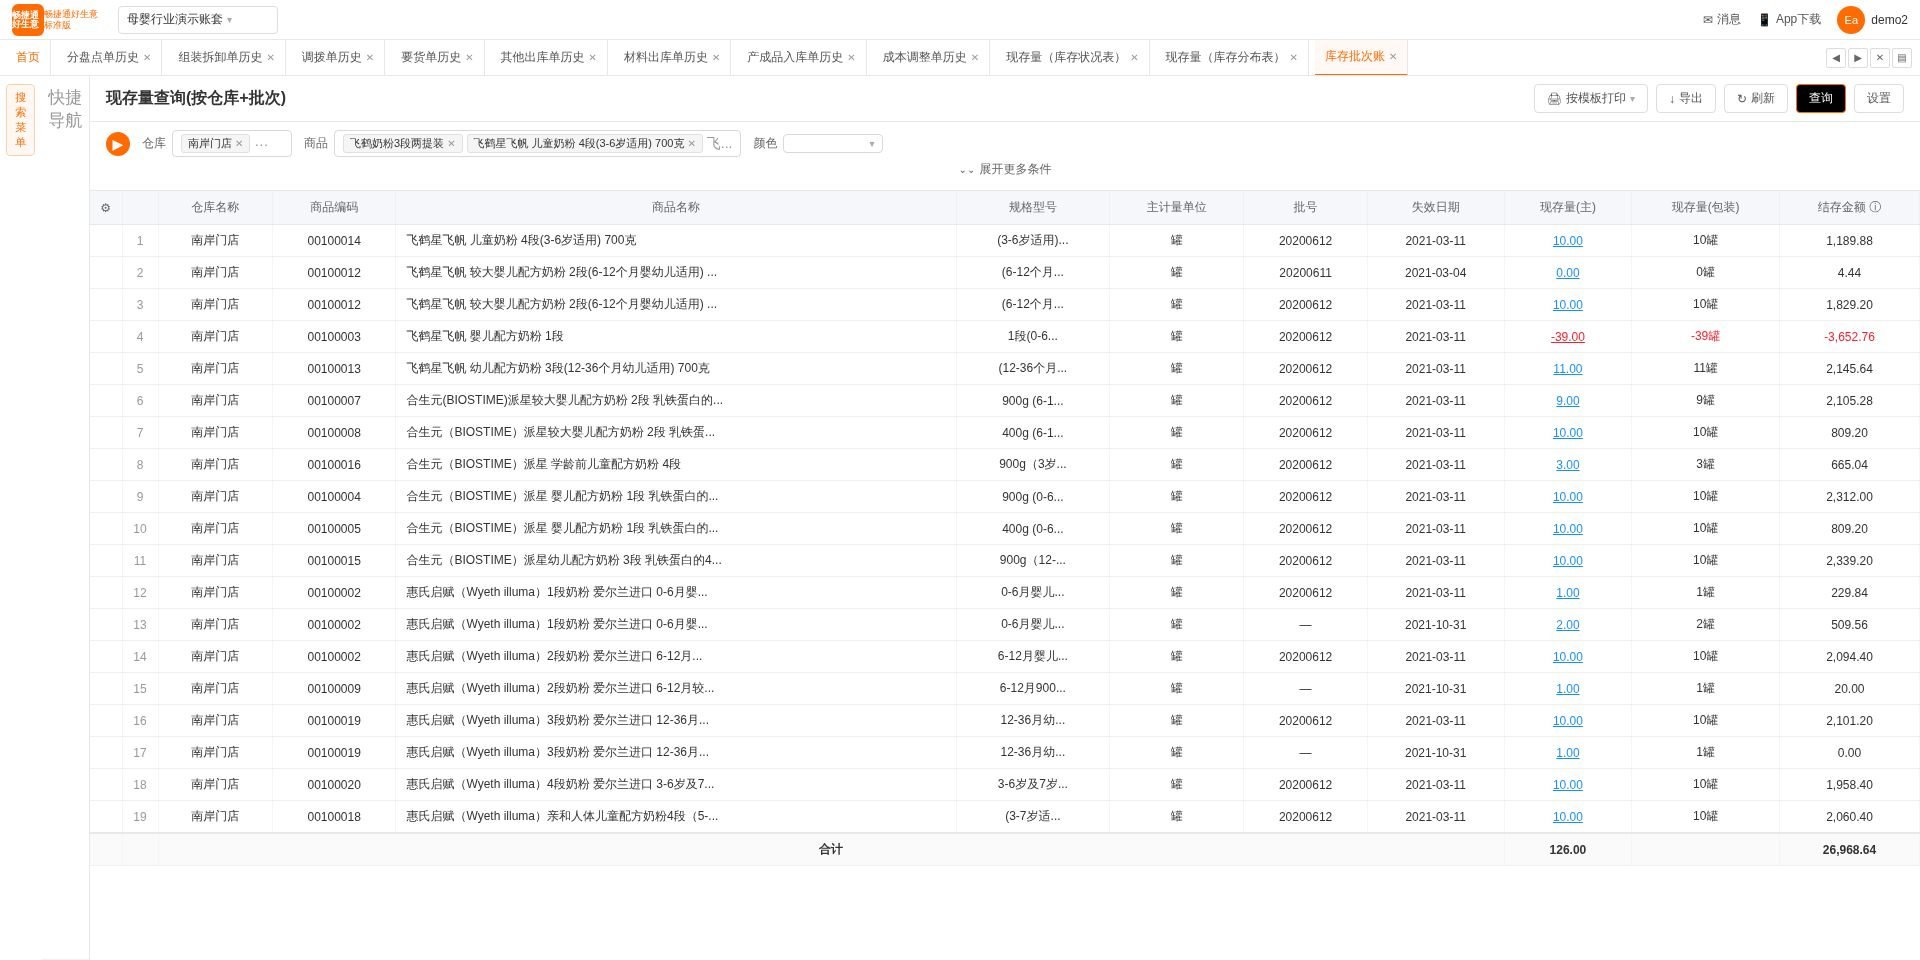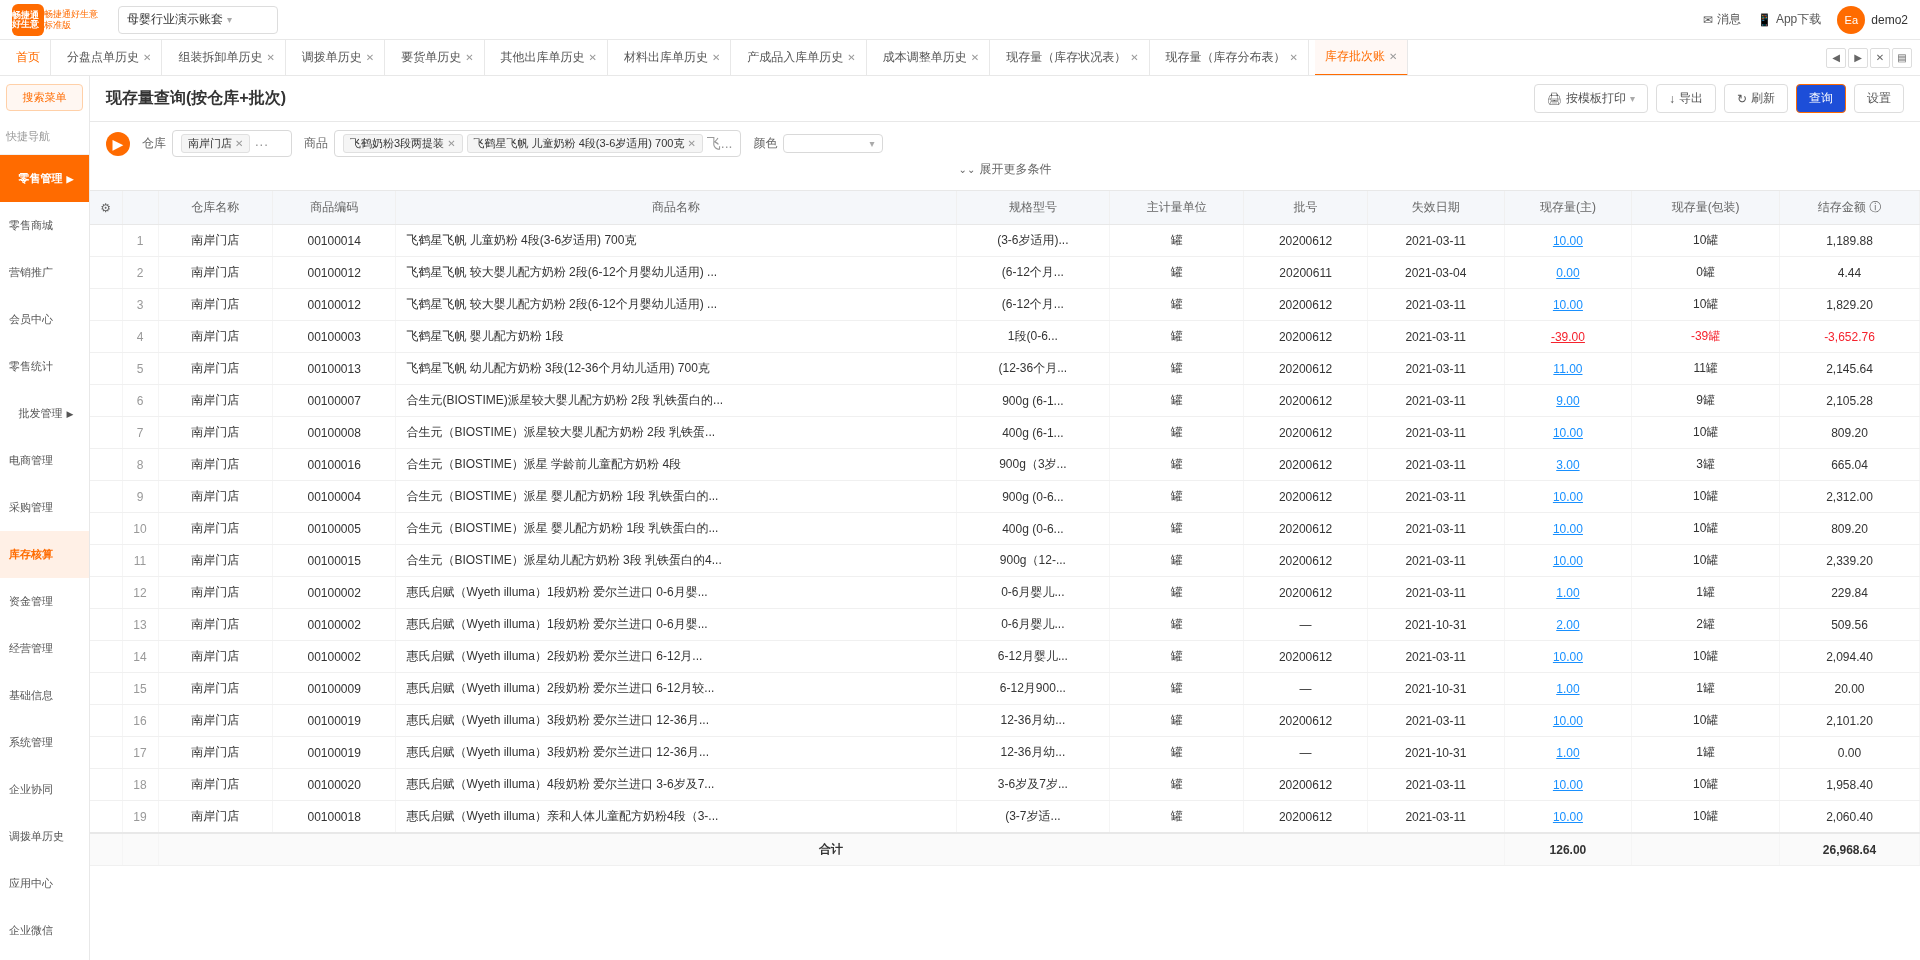--- a/index.html
+++ b/index.html
@@ -21,36 +21,36 @@
     .tab:first-child { color: #ff6b00; }
     .tab.active { color: #ff6b00; border-bottom: 2px solid #ff6b00; background: #fff8f5; }
     .tab-close { color: #999; font-size: 10px; cursor: pointer; }
     .tab-nav { display: flex; align-items: center; gap: 2px; margin-left: auto; padding: 0 8px; }
     .tab-nav-btn { width: 20px; height: 20px; display: flex; align-items: center; justify-content: center; cursor: pointer; color: #666; border: 1px solid #ddd; border-radius: 2px; font-size: 10px; }
 
     
     .main-layout { display: flex; height: calc(960px - 76px); }
 
     
-    .sidebar { width: 90px; background: #fff; border-right: 1px solid #e8e8e8; display: flex; flex-direction: column; flex-shrink: 0; }
+    .sidebar { width: 90px; background: #fff; border-right: 1px solid #e8e8e8; display: flex; flex-direction: row; flex-shrink: 0; }
     .sidebar-search { padding: 8px 6px; }
     .sidebar-search-btn { width: 100%; padding: 5px; background: #fff7f2; border: 1px solid #ffd0a8; border-radius: 4px; color: #ff6b00; font-size: 11px; text-align: center; cursor: pointer; }
     .sidebar-quick { padding: 6px; border-bottom: 1px solid #f0f0f0; }
-    .sidebar-quick-label { font-size: 11px; color: #999; text-align: left; padding: 4px 0; }
+    .sidebar-quick-label { font-size: 17px; color: #999; text-align: center; padding: 4px 0; }
     .sidebar-item { padding: 16px 6px; text-align: left; font-size: 11px; color: #555; cursor: pointer; border-left: 3px solid transparent; }
     .sidebar-item.active { color: #ff6b00; background: #fff0e6; border-left-color: #ff6b00; font-weight: bold; }
     .sidebar-item-with-arrow { display: flex; align-items: center; justify-content: center; gap: 2px; }
 
     
     .content { flex: 1; overflow: hidden; display: flex; flex-direction: column; }
     .page-header { display: flex; align-items: center; justify-content: space-between; padding: 8px 16px; background: #fff; border-bottom: 1px solid #e8e8e8; }
     .page-title { font-size: 16px; font-weight: bold; color: #333; }
     .header-actions { display: flex; align-items: center; gap: 8px; }
     .btn { display: flex; align-items: center; gap: 4px; padding: 5px 12px; border-radius: 4px; cursor: pointer; font-size: 12px; border: 1px solid #ddd; background: #fff; color: #555; }
-    .btn-primary { background: #1d4ed8; color: #fff; border-color: #ff6b00; }
+    .btn-primary { background: #000000; color: #fff; border-color: #ff6b00; }
 
     
     .filter-bar { background: #fff; padding: 8px 16px; border-bottom: 1px solid #e8e8e8; }
     .filter-row { display: flex; align-items: center; gap: 12px; flex-wrap: nowrap; }
     .filter-expand { display: flex; align-items: center; justify-content: center; width: 24px; height: 24px; background: #ff6b00; border-radius: 50%; color: #fff; cursor: pointer; font-size: 14px; flex-shrink: 0; }
     .filter-group { display: flex; align-items: center; gap: 6px; }
     .filter-label { font-size: 12px; color: #666; white-space: nowrap; }
     .filter-tag-box { display: flex; align-items: center; gap: 4px; padding: 3px 8px; border: 1px solid #d9d9d9; border-radius: 4px; background: #fff; min-width: 120px; max-width: 260px; flex-wrap: wrap; }
     .filter-tag { display: flex; align-items: center; gap: 3px; background: #f5f5f5; border: 1px solid #e0e0e0; border-radius: 3px; padding: 1px 6px; font-size: 11px; color: #333; }
     .filter-tag-close { color: #999; cursor: pointer; font-size: 10px; }
@@ -537,21 +537,21 @@
     <td>2021-03-11</td>
     <td style=""><span class="td-link" style="">10.00</span></td>
     <td style="">10罐</td>
     <td style="">1,958.40</td>
   </tr>
             <tr>
     <td></td>
     <td class="row-index">19</td>
     <td>南岸门店</td>
     <td>00100018</td>
-    <td class="td-left">惠氏启赋（Wyeth illuma）亲和人体儿童配方奶粉4段（3-...</td>
+    <td class="td-left">惠氏启赋（Wyeth illuma）亲和人体儿童配方奶粉4段（5-...</td>
     <td>(3-7岁适...</td>
     <td>罐</td>
     <td>20200612</td>
     <td>2021-03-11</td>
     <td style=""><span class="td-link" style="">10.00</span></td>
     <td style="">10罐</td>
     <td style="">2,060.40</td>
   </tr>
             <tr class="footer-row">
   <td></td>

